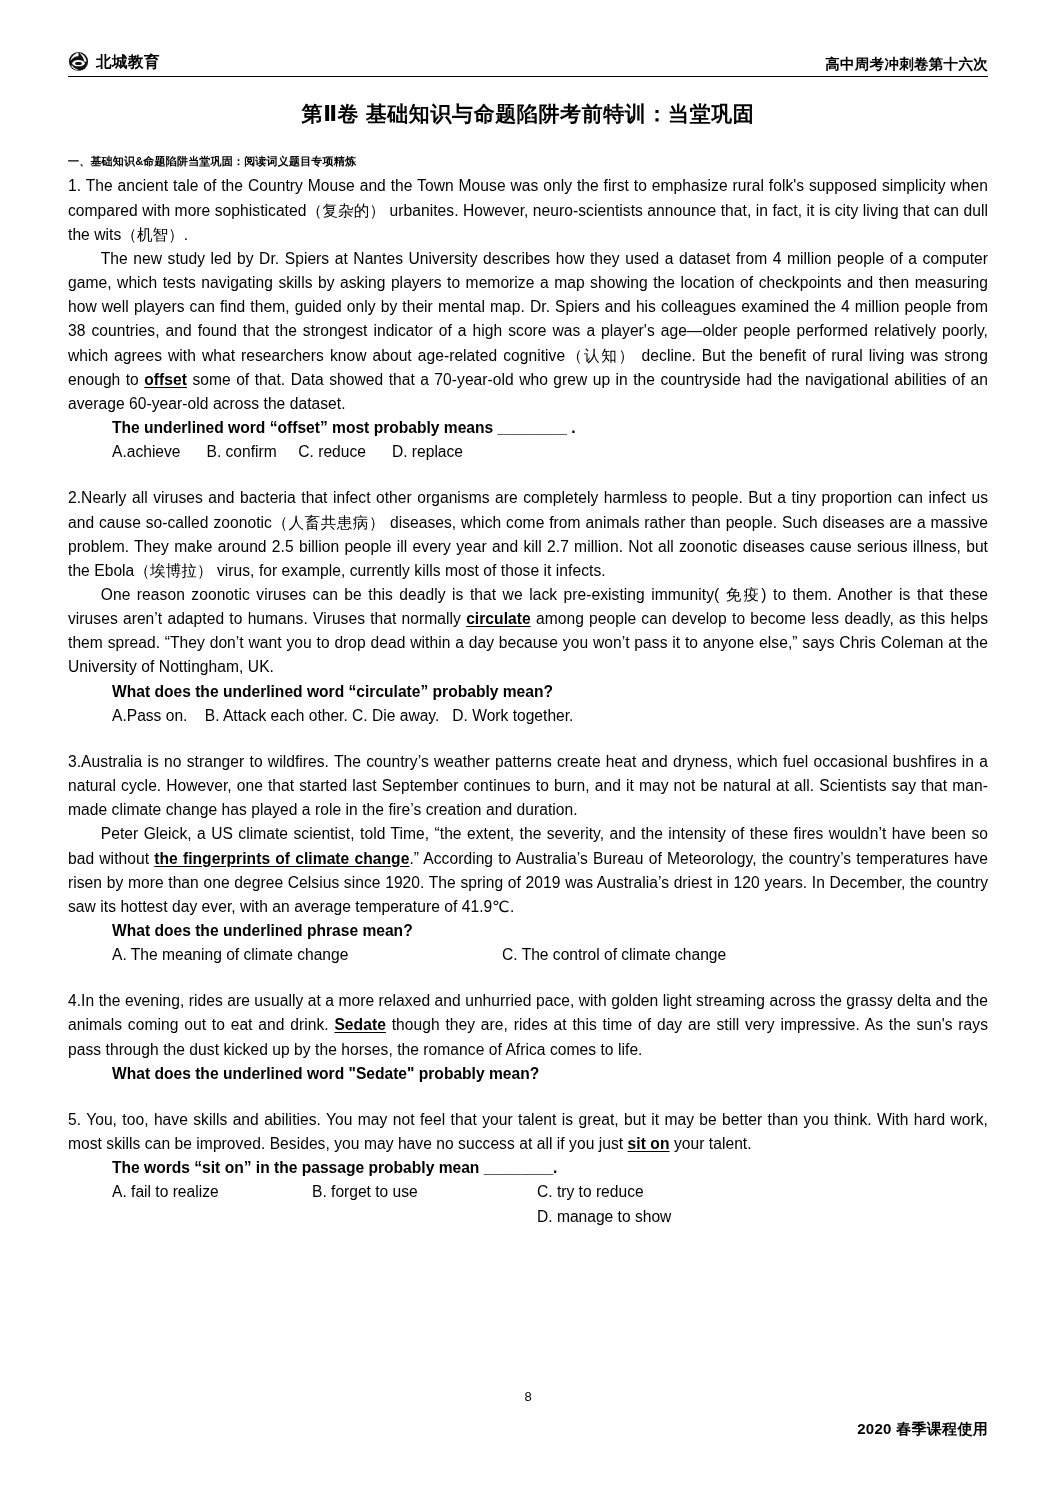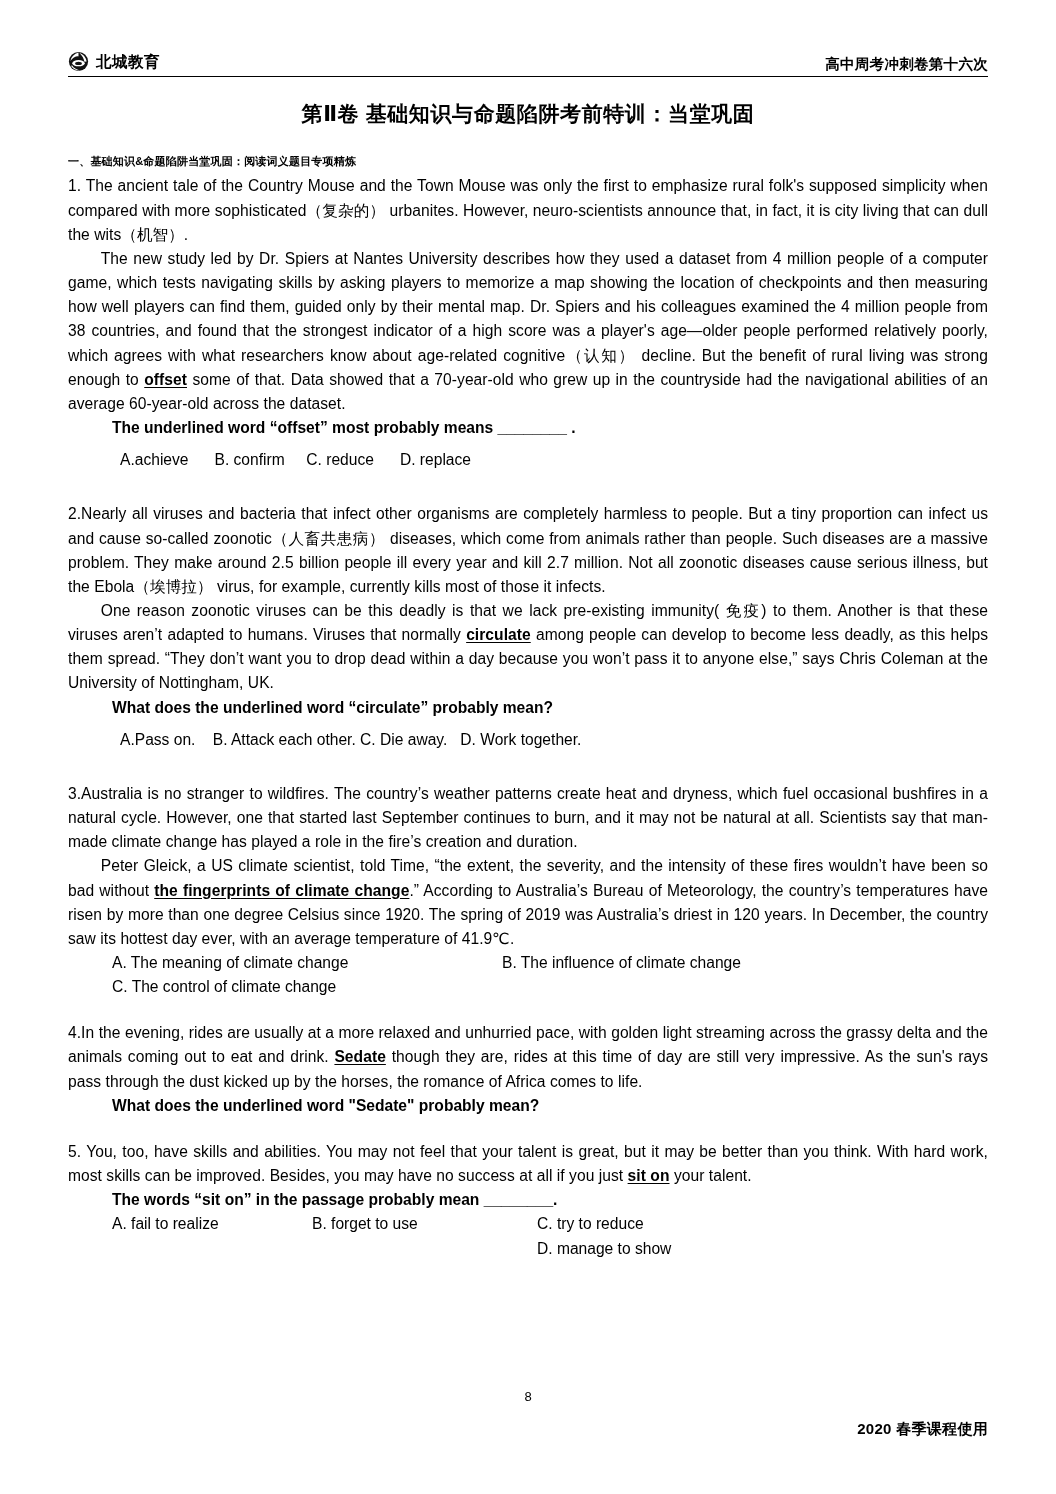--- a/index.html
+++ b/index.html
@@ -101,21 +101,21 @@
   .stem {
     font-size: 15.6px;
     font-weight: bold;
     line-height: 1.55;
     margin: 0;
     padding-left: 44px;
   }
   .opts {
     font-size: 15.6px;
     line-height: 1.55;
-    margin: 8px;
+    margin: 0;
     padding-left: 44px;
     white-space: pre;
   }
   .opts-grid {
     font-size: 15.6px;
     line-height: 1.55;
     margin: 0;
     padding-left: 44px;
     display: grid;
     grid-template-columns: 390px auto;
@@ -184,23 +184,23 @@
       <p class="para indent"><span>One reason zoonotic viruses can be this deadly is that we lack pre-existing immunity( 免疫) to them. Another is that these viruses  aren’t adapted  to  humans. Viruses that normally </span><b class="ulb">circulate</b><span> among people can develop to become less deadly, as this helps them spread. “They don’t want you to drop dead within a day because you won’t pass it to anyone else,” says Chris Coleman at the University of Nottingham, UK.</span></p>
       <p class="stem">What does the underlined word “circulate” probably mean?</p>
       <p class="opts">A.Pass on.    B. Attack each other. C. Die away.   D. Work together.</p>
     </div>
 
     <div class="qgap"></div>
 
     <div>
       <p class="para">3.Australia is no stranger to wildfires. The country’s weather patterns create heat and dryness, which fuel occasional bushfires in a natural cycle. However, one that started last September continues to burn, and it may not be natural at all. Scientists say that man-made climate change has played a role in the fire’s creation and duration.</p>
       <p class="para indent"><span>Peter Gleick, a US climate scientist, told Time, “the extent, the severity, and the intensity of these fires wouldn’t have been so bad without </span><b class="ulb">the fingerprints of climate change</b><span>.” According to Australia’s Bureau of Meteorology, the country’s temperatures have risen by more than one degree Celsius since 1920. The spring of 2019 was Australia’s driest in 120 years. In December, the country saw its hottest day ever, with an average temperature of 41.9℃.</span></p>
+      <p class="stem">What does the underlined phrase mean?</p>
       <div class="opts-grid">
         <span>A. The meaning of climate change</span>
-        <span>B. The influence of climate change</span>
         <span>C. The control of climate change</span>
       </div>
     </div>
 
     <div class="qgap"></div>
 
     <div>
       <p class="para"><span>4.In the evening, rides are usually at a more relaxed and unhurried pace, with golden light streaming across the grassy delta and the animals coming out to eat and drink. </span><b class="ulb">Sedate</b><span> though they are, rides at this time of day are still very impressive. As the sun's rays pass through the dust kicked up by the horses, the romance of Africa comes to life.</span></p>
       <p class="stem">What does the underlined word "Sedate" probably mean?</p>
     </div>

